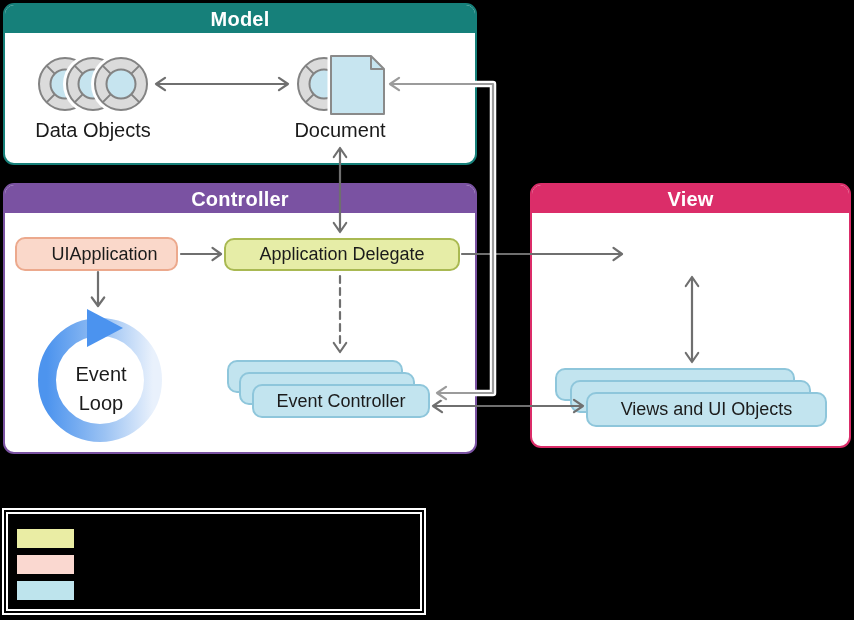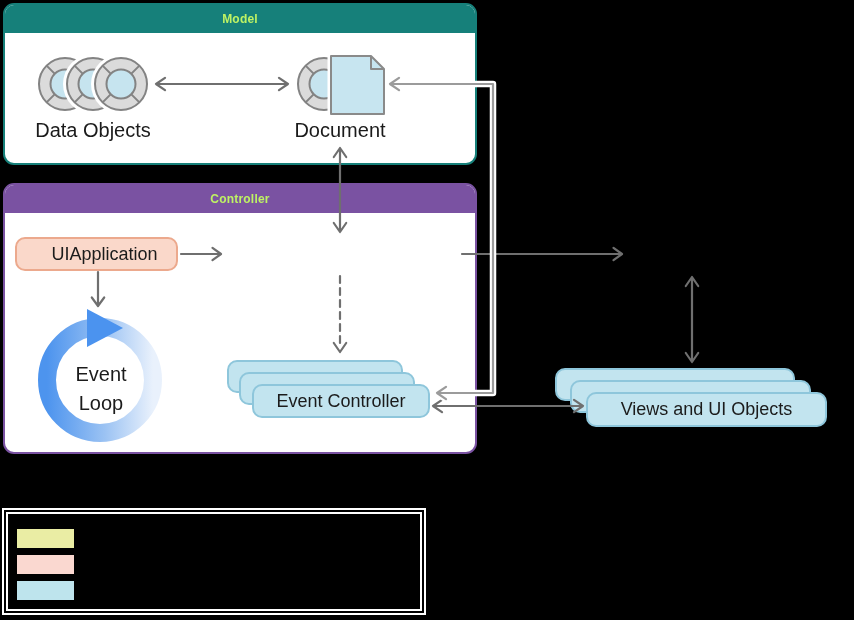--- a/index.html
+++ b/index.html
@@ -3,21 +3,21 @@
 <meta charset="utf-8">
 <style>
   html,body{margin:0;padding:0;background:#000;}
   .stage{position:relative;width:854px;height:620px;background:#000;overflow:hidden;
          font-family:"Liberation Sans",sans-serif;}
 
   
   .box{position:absolute;border-radius:11px;border:2px solid;background:#fff;
        overflow:hidden;box-sizing:border-box;z-index:1;}
   .box-header{height:28px;display:flex;align-items:center;justify-content:center;
-       color:#bef264;font-size:12px;font-weight:bold;letter-spacing:.2px;}
+       color:#ffffff;font-size:20px;font-weight:bold;letter-spacing:.2px;}
   .box-model{left:3px;top:3px;width:474px;height:162px;border-color:#16807A;}
   .box-model .box-header{background:#16807A;}
   .box-controller{left:3px;top:183px;width:474px;height:271px;border-color:#7A52A2;}
   .box-controller .box-header{background:#7A52A2;}
   .box-view{left:530px;top:183px;width:321px;height:265px;border-color:#DB2D69;}
   .box-view .box-header{background:#DB2D69;}
 
   
   .pill{position:absolute;z-index:2;border-radius:10px;border:2px solid;box-sizing:border-box;
         display:flex;align-items:center;justify-content:center;
@@ -49,20 +49,23 @@
 <div class="stage">
 
   <div class="box box-model">
     <div class="box-header">Model</div>
   </div>
 
   <div class="box box-controller">
     <div class="box-header">Controller</div>
   </div>
 
+  <div class="box box-view">
+    <div class="box-header">View</div>
+  </div>
 
   <svg class="icon" style="left:32px;top:52px" width="126" height="64" viewBox="0 0 126 64">
     <g transform="translate(33,32)">
       <circle r="30" fill="#fff"></circle>
       <circle r="26" fill="#DBDBDB" stroke="#838383" stroke-width="2"></circle>
       <path d="M-18.4,-18.4 L18.4,18.4 M-18.4,18.4 L18.4,-18.4" stroke="#838383" stroke-width="2"></path>
       <circle r="14.5" fill="#C6E4EF" stroke="#838383" stroke-width="2"></circle>
     </g>
     <g transform="translate(61,32)">
       <circle r="30" fill="#fff"></circle>
@@ -89,20 +92,23 @@
     <path d="M79,6 V19 H92" fill="none" stroke="#8A8A8A" stroke-width="2" stroke-linejoin="round"></path>
   </svg>
 
   <div class="node-label" style="left:18px;top:119px;width:150px">Data Objects</div>
   <div class="node-label" style="left:270px;top:119px;width:140px">Document</div>
 
   <div class="pill pink" style="left:15px;top:237px;width:163px;height:34px">
     <span>UIApplication</span>
   </div>
 
+  <div class="pill yellow" style="left:224px;top:238px;width:236px;height:33px">
+    <span>Application Delegate</span>
+  </div>
 
   <svg class="icon" style="left:28px;top:306px" width="144" height="144" viewBox="0 0 144 144">
     <defs>
       <linearGradient id="elg" x1="0" y1="0" x2="1" y2="0">
         <stop offset="0" stop-color="#4D94EE"></stop>
         <stop offset="0.55" stop-color="#9CC3F3"></stop>
         <stop offset="1" stop-color="#E9F1FC"></stop>
       </linearGradient>
     </defs>
     <circle cx="72" cy="74" r="53" fill="none" stroke="url(#elg)" stroke-width="18"></circle>

